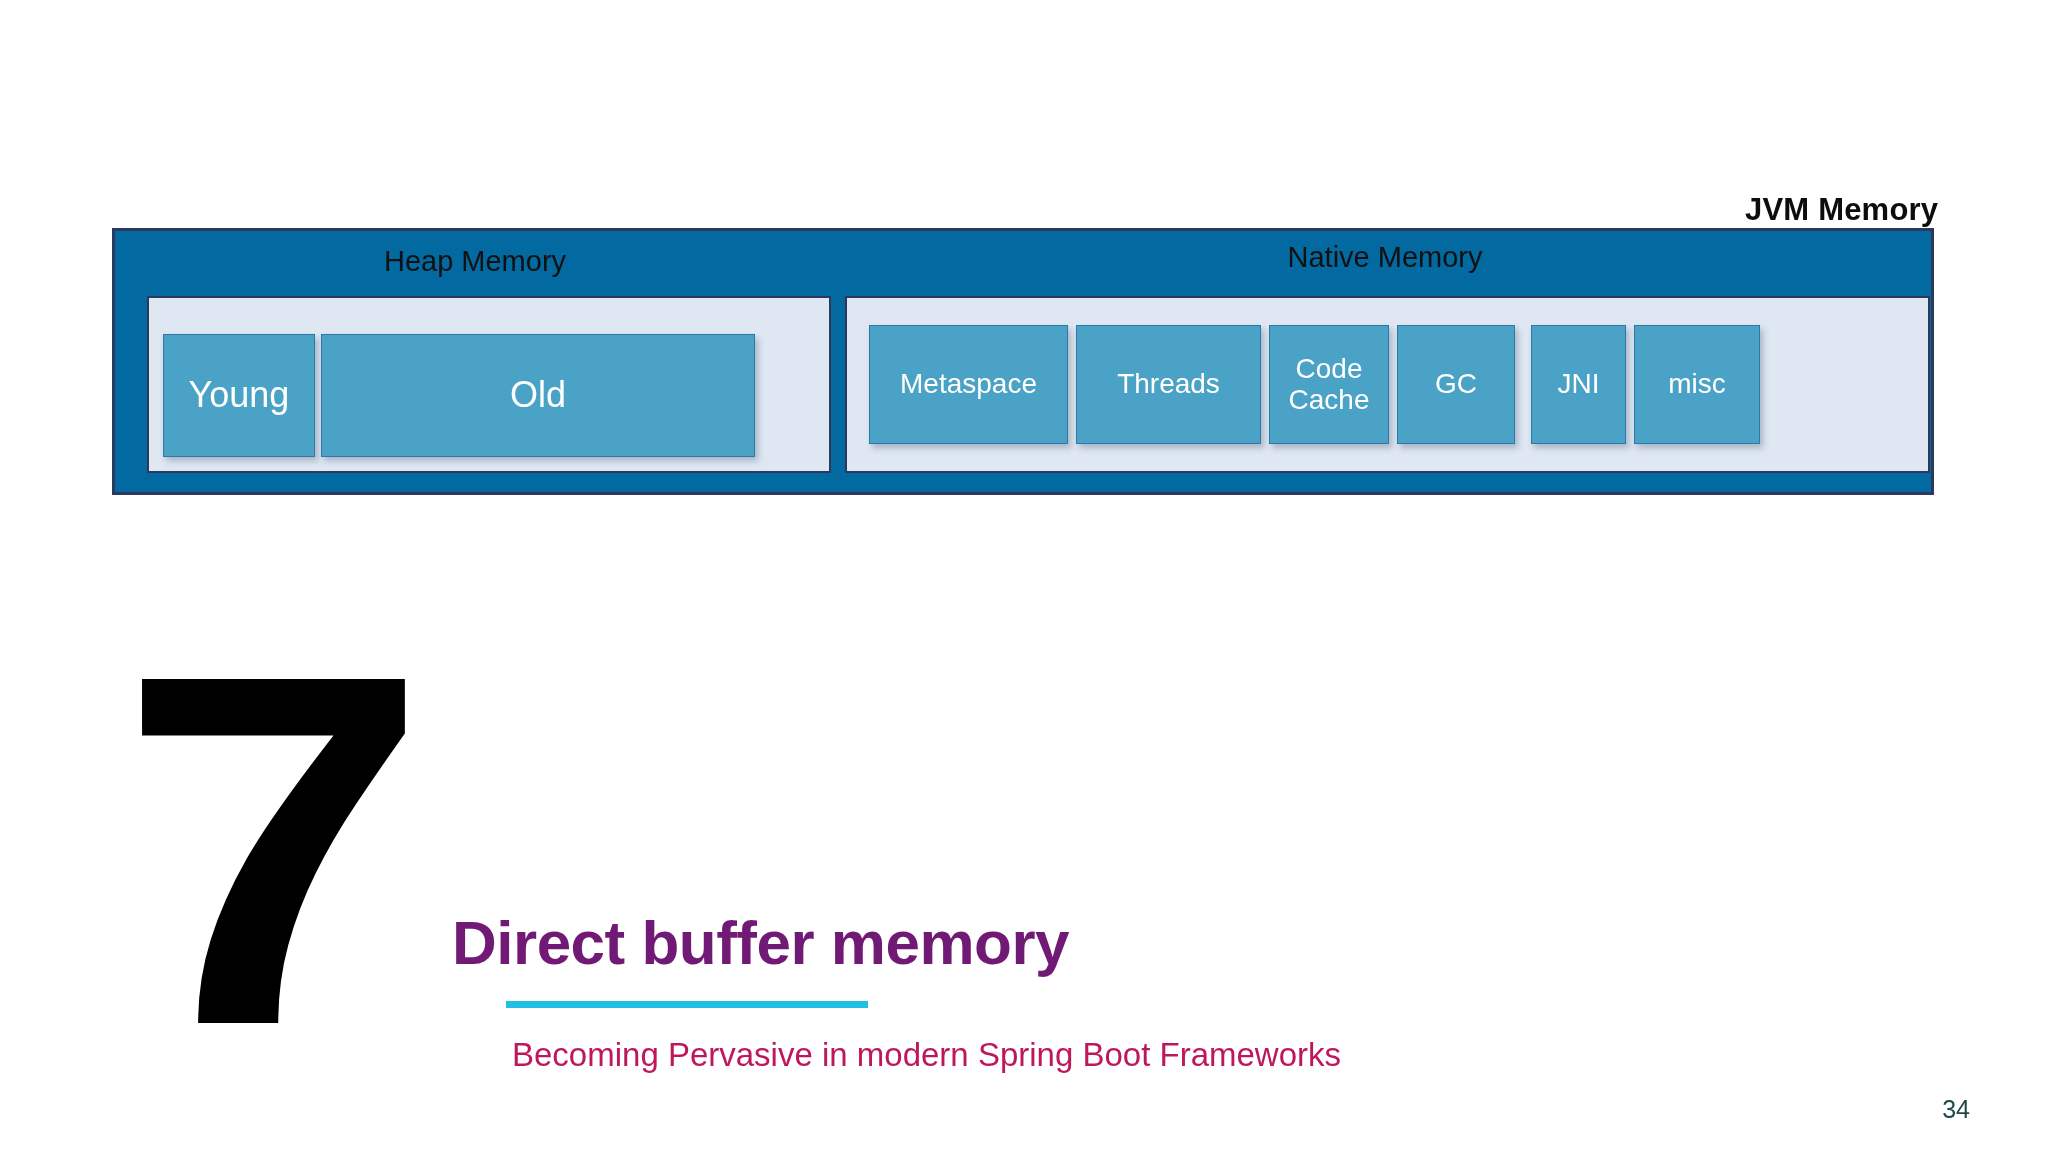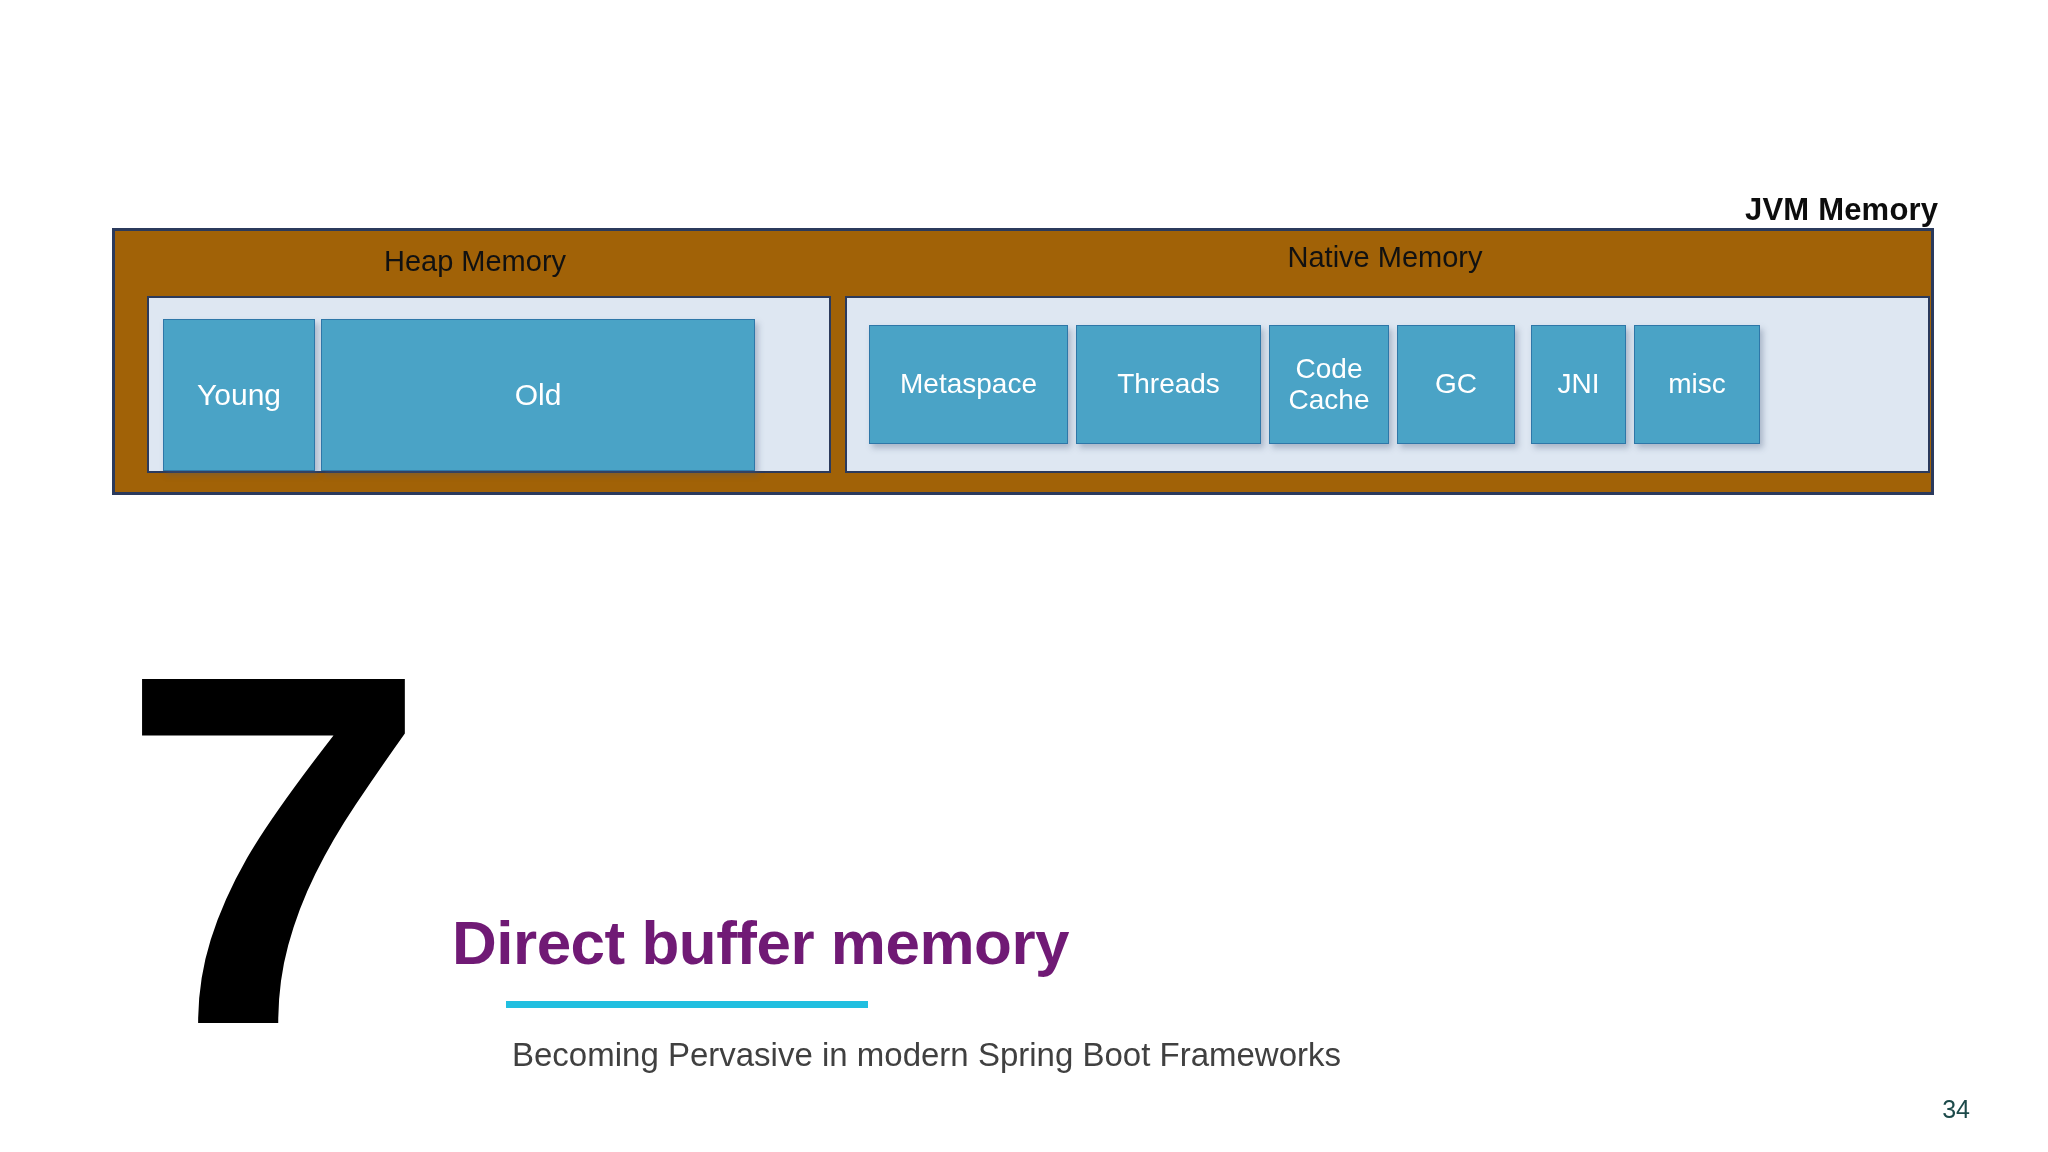--- a/index.html
+++ b/index.html
@@ -28,21 +28,21 @@
     white-space: nowrap;
   }
 
   
   .jvm-box {
     position: absolute;
     left: 112px;
     top: 228px;
     width: 1822px;
     height: 267px;
-    background: #a16207;
+    background: #0369a1;
     border: 3px solid #2b3a5c;
     box-sizing: border-box;
   }
 
   .section-heading {
     position: absolute;
     font-size: 29px;
     color: #111111;
     white-space: nowrap;
     text-align: center;
@@ -78,21 +78,21 @@
     display: flex;
     align-items: center;
     justify-content: center;
     text-align: center;
     line-height: 1.08;
     box-shadow: 3px 4px 6px rgba(70,90,120,.35);
     overflow: hidden;
     word-break: break-word;
     padding: 2px;
   }
-  .mem-box.heap   { height: 152px; font-size: 30px; margin-top: 21px; }
+  .mem-box.heap   { height: 123px; font-size: 36px; margin-top: 21px; }
   .mem-box.native { height: 119px; font-size: 28px; }
 
   .box-young { width: 152px; }
   .box-old   { width: 434px; }
 
   .box-metaspace { width: 199px; }
   .box-threads   { width: 185px; }
   .box-codecache { width: 120px; }
   .box-gc        { width: 118px; }
   .box-jni       { width: 95px; margin-left: 8px; }
@@ -147,21 +147,21 @@
     margin-top: 26px;
     margin-left: 54px;
     width: 362px;
     height: 7px;
     background: #21bfe0;
   }
   .slide-subtitle {
     margin-top: 28px;
     margin-left: 60px;
     font-size: 33px;
-    color: #404040;
+    color: #be185d;
     white-space: nowrap;
   }
 
   
   .page-number {
     position: absolute;
     right: 78px;
     bottom: 28px;
     font-size: 25px;
     color: #1c4a4a;

